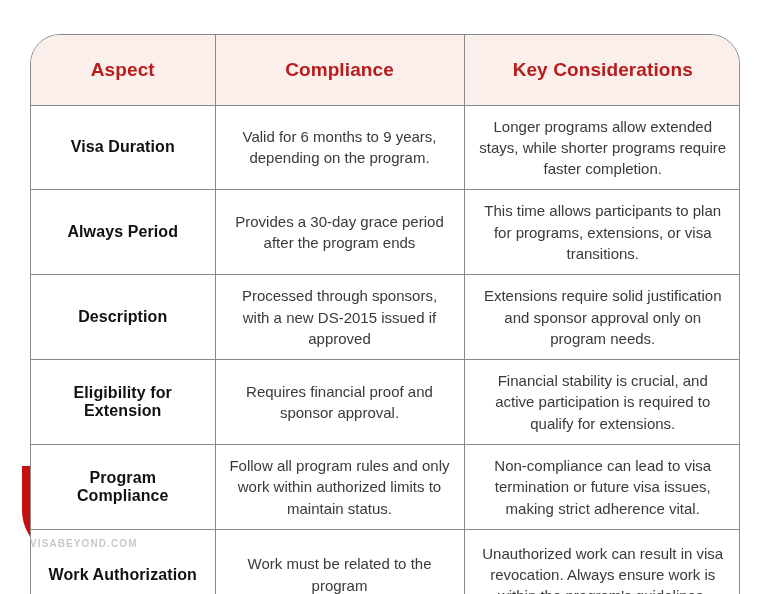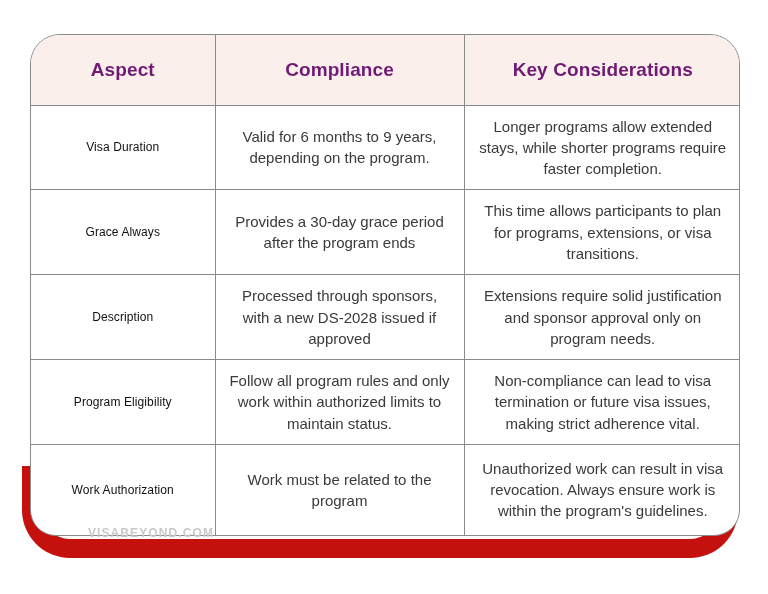--- a/index.html
+++ b/index.html
@@ -122,28 +122,28 @@
   
   table.grid tr > *:first-child { border-left: none; }
   table.grid tr > *:last-child  { border-right: none; }
   table.grid thead th { border-top: none; }
   table.grid tbody tr:last-child td { border-bottom: none; }
 
   table.grid thead th {
     background: #FBEFEC;
     font-size: 19px;
     font-weight: 700;
-    color: #701a75;
+    color: #b91c1c;
     height: 70px;
     letter-spacing: .1px;
   }
 
   td.aspect {
-    font-size: 12px;
-    font-weight: 400;
+    font-size: 16px;
+    font-weight: 700;
     color: #111111;
     letter-spacing: .1px;
   }
   td.desc,
   td.key {
     font-size: 15px;
     font-weight: 400;
     color: #3a3a3a;
     line-height: 1.42;
   }
@@ -152,24 +152,24 @@
   tr.r1 td { height: 78px; }
   tr.r2 td { height: 78px; }
   tr.r3 td { height: 76px; }
   tr.r4 td { height: 80px; }
   tr.r5 td { height: 90px; }
 
   
   #brand-caption {
     position: absolute;
     left: 30px;
-    top: 526px;
+    top: 538px;
     width: 184px;
-    text-align: right;
-    font-size: 12px;
+    text-align: left;
+    font-size: 10px;
     font-weight: 700;
     letter-spacing: 1.1px;
     color: #c9c9c9;
     pointer-events: none;
   }
 </style>
 </head>
 <body>
 
 <div id="stage">
@@ -202,31 +202,36 @@
           <th>Key Considerations</th>
         </tr>
       </thead>
       <tbody>
         <tr class="r0">
           <td class="aspect">Visa Duration</td>
           <td class="desc">Valid for 6 months to 9 years, depending on the program.</td>
           <td class="key">Longer programs allow extended stays, while shorter programs require faster completion.</td>
         </tr>
         <tr class="r1">
-          <td class="aspect">Grace Always</td>
+          <td class="aspect">Always Period</td>
           <td class="desc">Provides a 30-day grace period after the program ends</td>
           <td class="key">This time allows participants to plan for programs, extensions, or visa transitions.</td>
         </tr>
         <tr class="r2">
           <td class="aspect">Description</td>
-          <td class="desc">Processed through sponsors, with a new DS-2028 issued if approved</td>
+          <td class="desc">Processed through sponsors, with a new DS-2015 issued if approved</td>
           <td class="key">Extensions require solid justification and sponsor approval only on program needs.</td>
         </tr>
+        <tr class="r3">
+          <td class="aspect">Eligibility for Extension</td>
+          <td class="desc">Requires financial proof and sponsor approval.</td>
+          <td class="key">Financial stability is crucial, and active participation is required to qualify for extensions.</td>
+        </tr>
         <tr class="r4">
-          <td class="aspect">Program Eligibility</td>
+          <td class="aspect">Program Compliance</td>
           <td class="desc">Follow all program rules and only work within authorized limits to maintain status.</td>
           <td class="key">Non-compliance can lead to visa termination or future visa issues, making strict adherence vital.</td>
         </tr>
         <tr class="r5">
           <td class="aspect">Work Authorization</td>
           <td class="desc">Work must be related to the program</td>
           <td class="key">Unauthorized work can result in visa revocation. Always ensure work is within the program's guidelines.</td>
         </tr>
       </tbody>
     </table>

